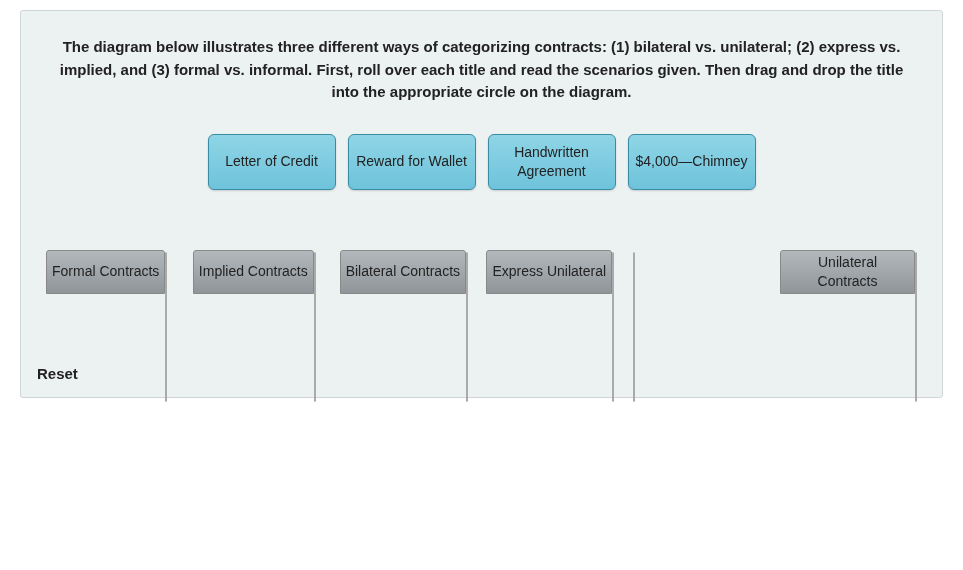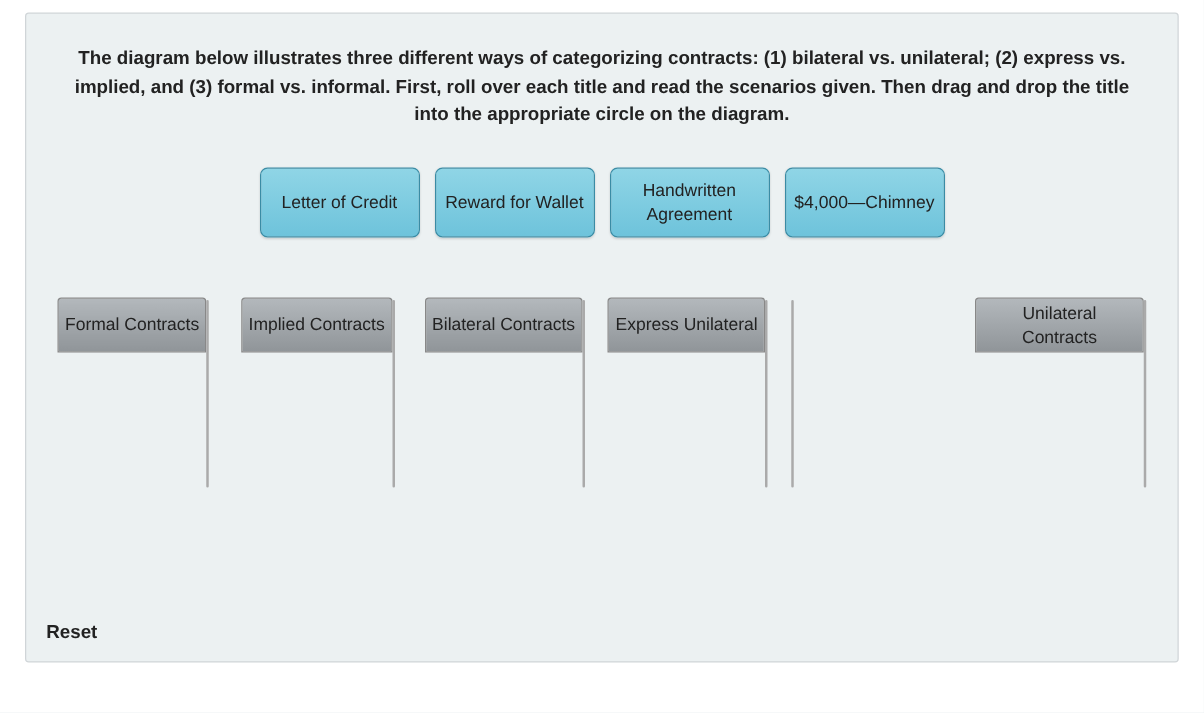--- a/index.html
+++ b/index.html
@@ -12,37 +12,37 @@
       background: #ffffff;
       width: 963px;
       height: 570px;
       padding: 10px 20px 15px 20px;
     }
     .container {
       background: #ecf1f2;
       border: 1px solid #d0d5d8;
       border-radius: 3px;
       padding: 25px 20px 15px 20px;
-      height: 520px;
+      height: 388px;
       position: relative;
     }
     .instructions {
       text-align: center;
       font-size: 15px;
       font-weight: bold;
       color: #222;
       line-height: 1.5;
       margin-bottom: 30px;
       padding: 0 10px;
     }
     .tiles-row {
       display: flex;
       justify-content: center;
       gap: 12px;
-      margin-bottom: 48px;
+      margin-bottom: 60px;
       padding: 0 20px;
     }
     .tile {
       background: linear-gradient(to bottom, #8fd5e6 0%, #6ec3db 100%);
       border: 1px solid #3a8ca5;
       border-radius: 6px;
       width: 128px;
       height: 56px;
       display: flex;
       align-items: center;

